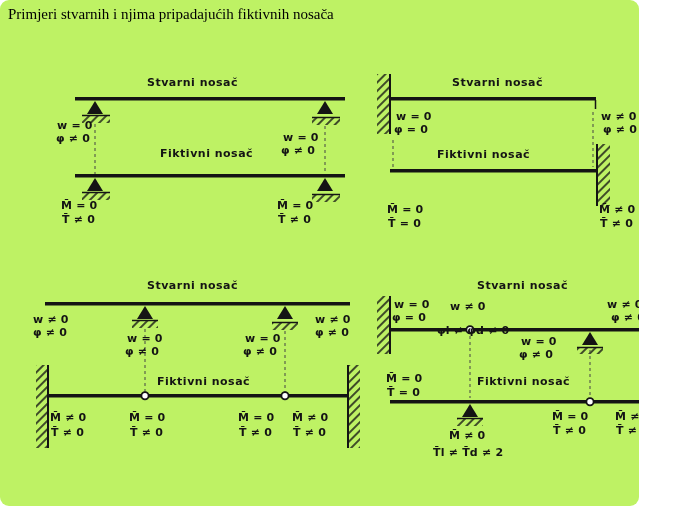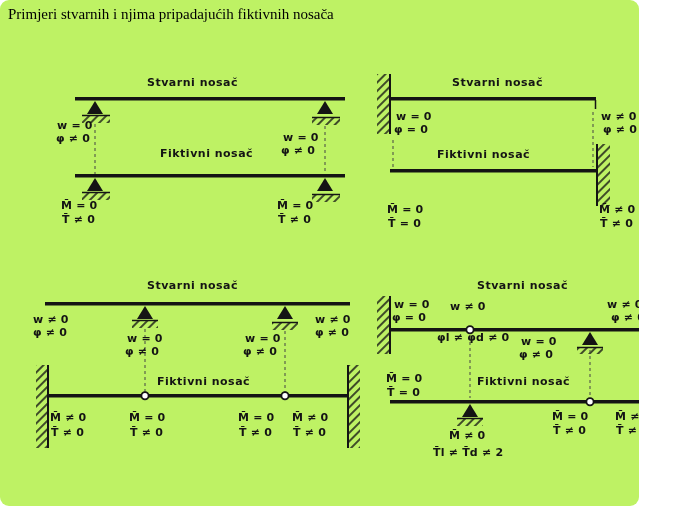--- a/index.html
+++ b/index.html
@@ -134,21 +134,21 @@
   <div class="lbl" style="left:130px;top:427px">T̄ ≠ 0</div>
   <div class="lbl" style="left:238px;top:412px">M̄ = 0</div>
   <div class="lbl" style="left:239px;top:427px">T̄ ≠ 0</div>
   <div class="lbl" style="left:292px;top:412px">M̄ ≠ 0</div>
   <div class="lbl" style="left:293px;top:427px">T̄ ≠ 0</div>
 
   <div class="lbl sec" style="left:477px;top:280px">Stvarni nosač</div>
   <div class="lbl" style="left:394px;top:299px">w = 0</div>
   <div class="lbl" style="left:392px;top:312px">φ = 0</div>
   <div class="lbl" style="left:450px;top:301px">w ≠ 0</div>
-  <div class="lbl" style="left:437px;top:332px">φl ≠ φd ≠ 0</div>
+  <div class="lbl" style="left:437px;top:325px">φl ≠ φd ≠ 0</div>
   <div class="lbl" style="left:521px;top:336px">w = 0</div>
   <div class="lbl" style="left:519px;top:349px">φ ≠ 0</div>
   <div class="lbl" style="left:607px;top:299px">w ≠ 0</div>
   <div class="lbl" style="left:611px;top:312px">φ ≠ 0</div>
   <div class="lbl sec" style="left:477px;top:376px">Fiktivni nosač</div>
   <div class="lbl" style="left:386px;top:373px">M̄ = 0</div>
   <div class="lbl" style="left:387px;top:387px">T̄ = 0</div>
   <div class="lbl" style="left:449px;top:430px">M̄ ≠ 0</div>
   <div class="lbl" style="left:433px;top:447px">T̄l ≠ T̄d ≠ 2</div>
   <div class="lbl" style="left:552px;top:411px">M̄ = 0</div>

